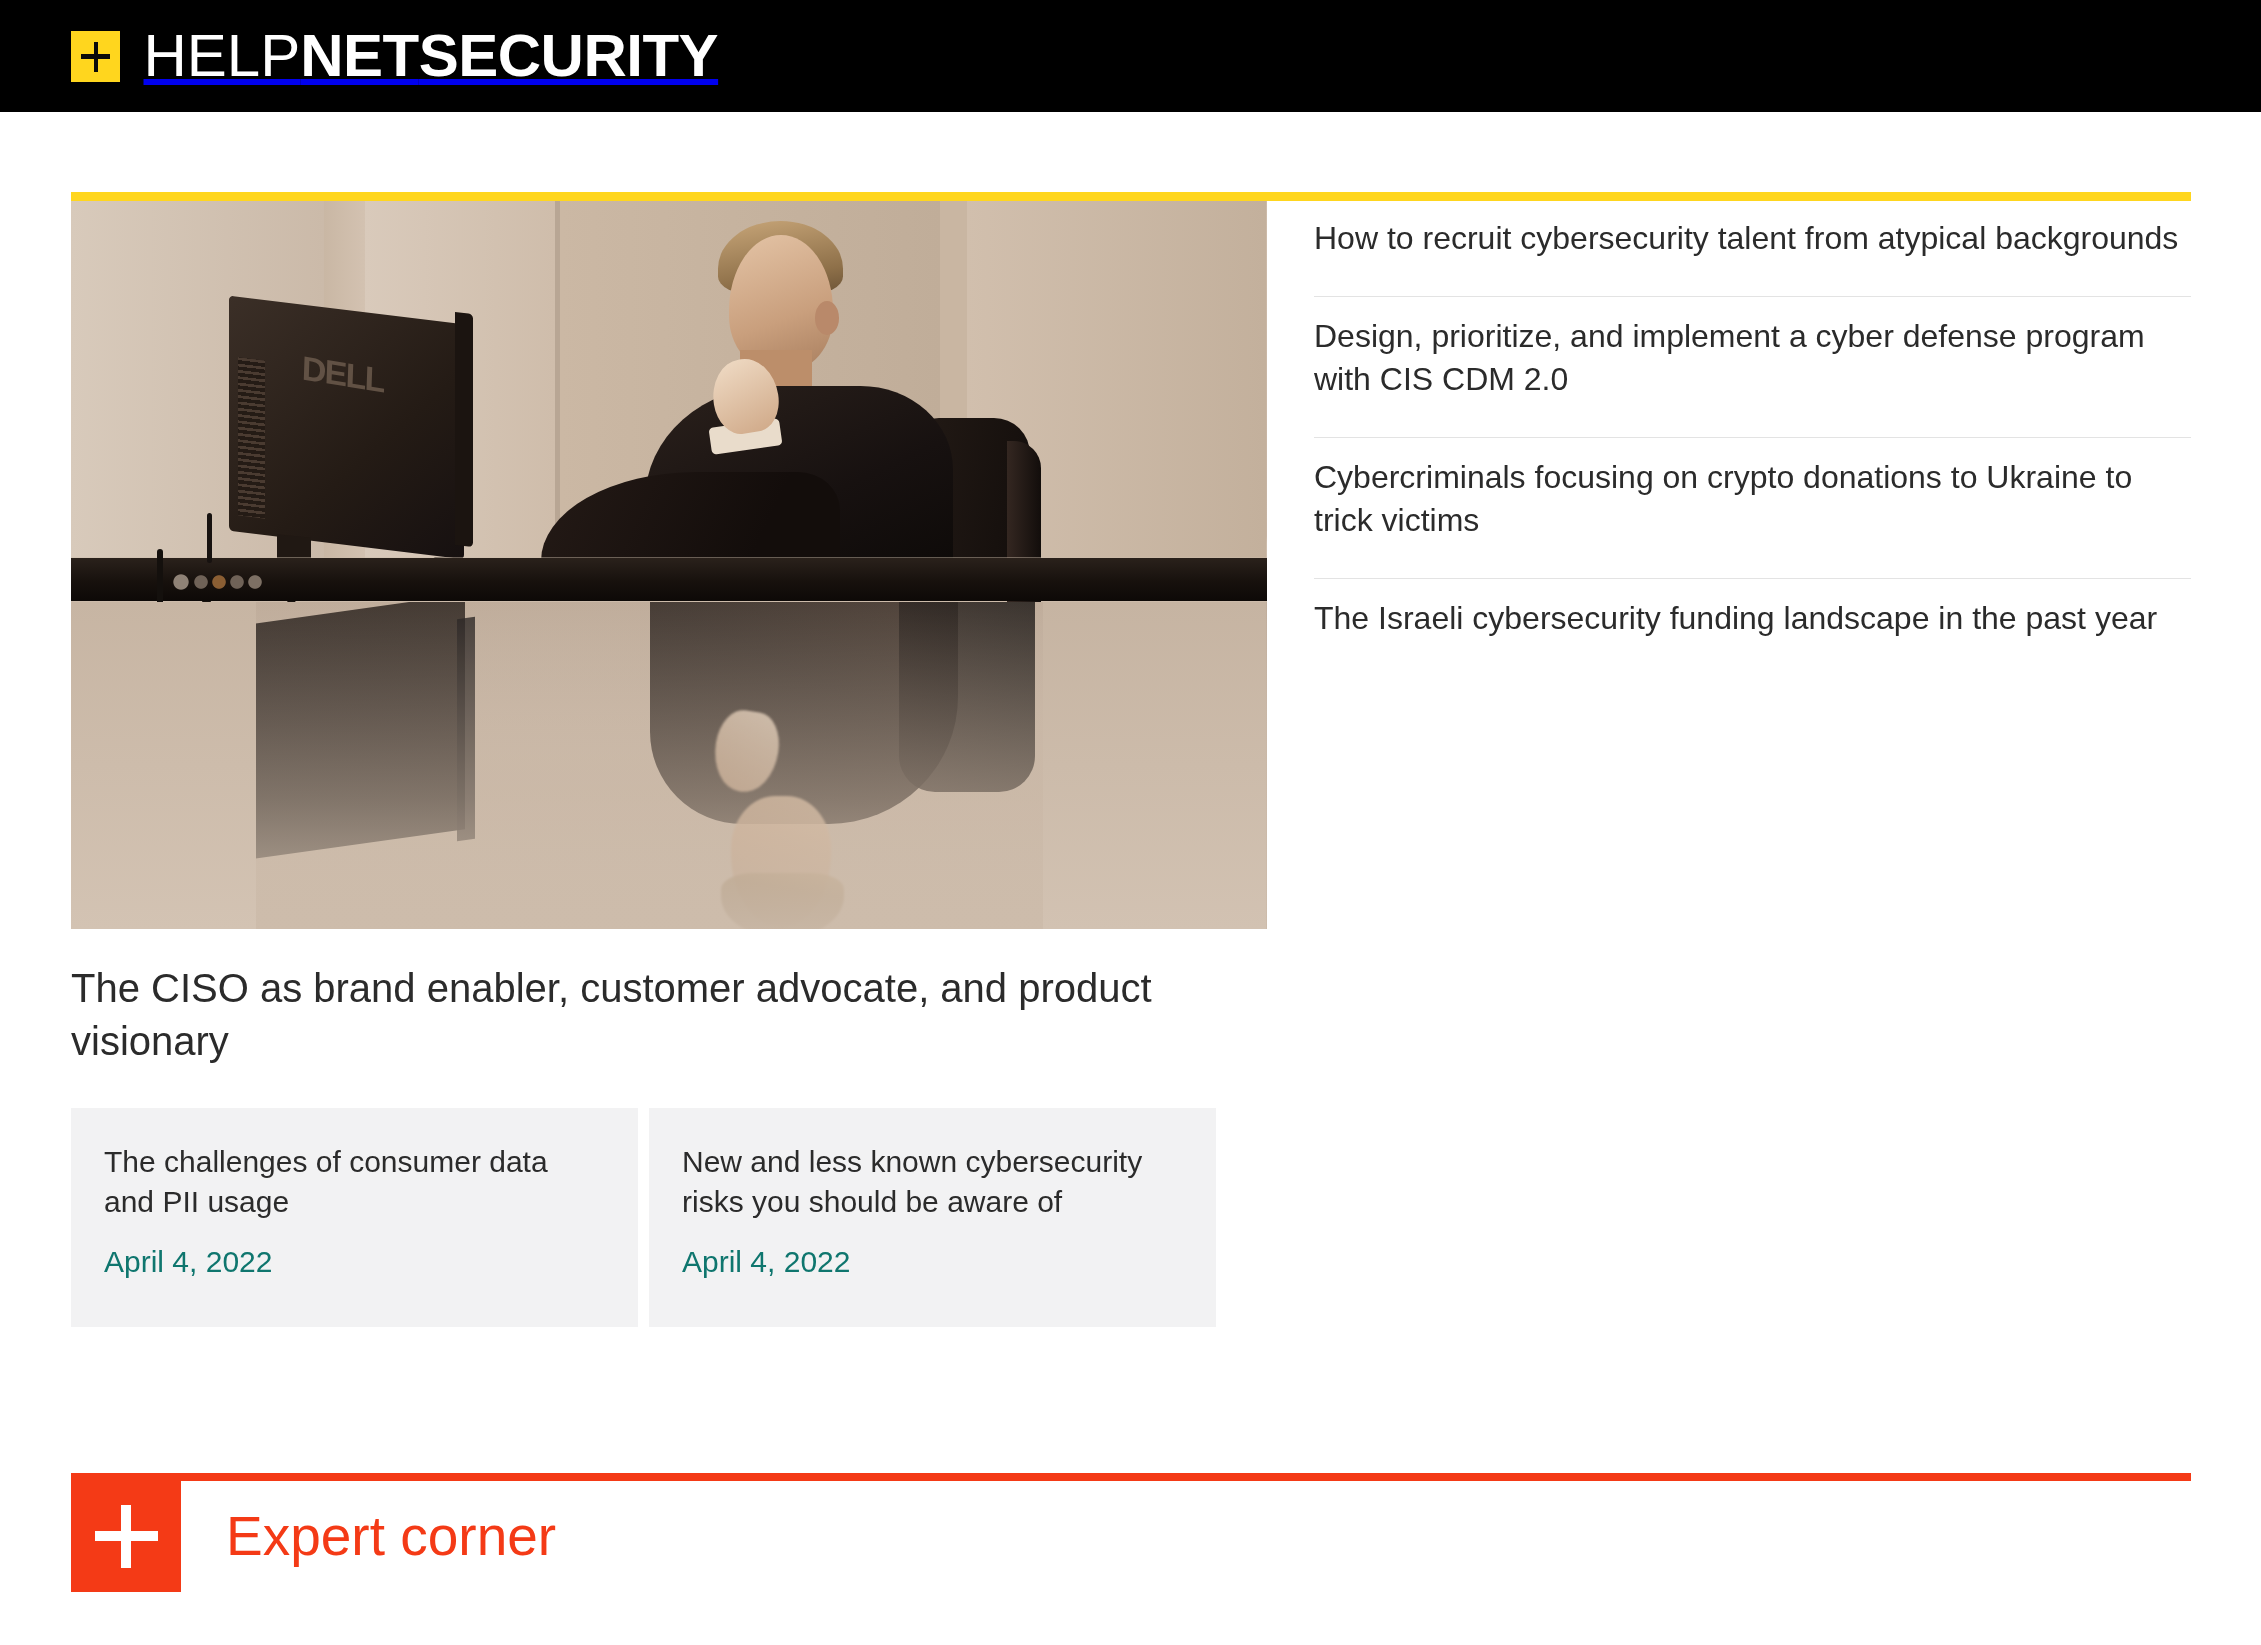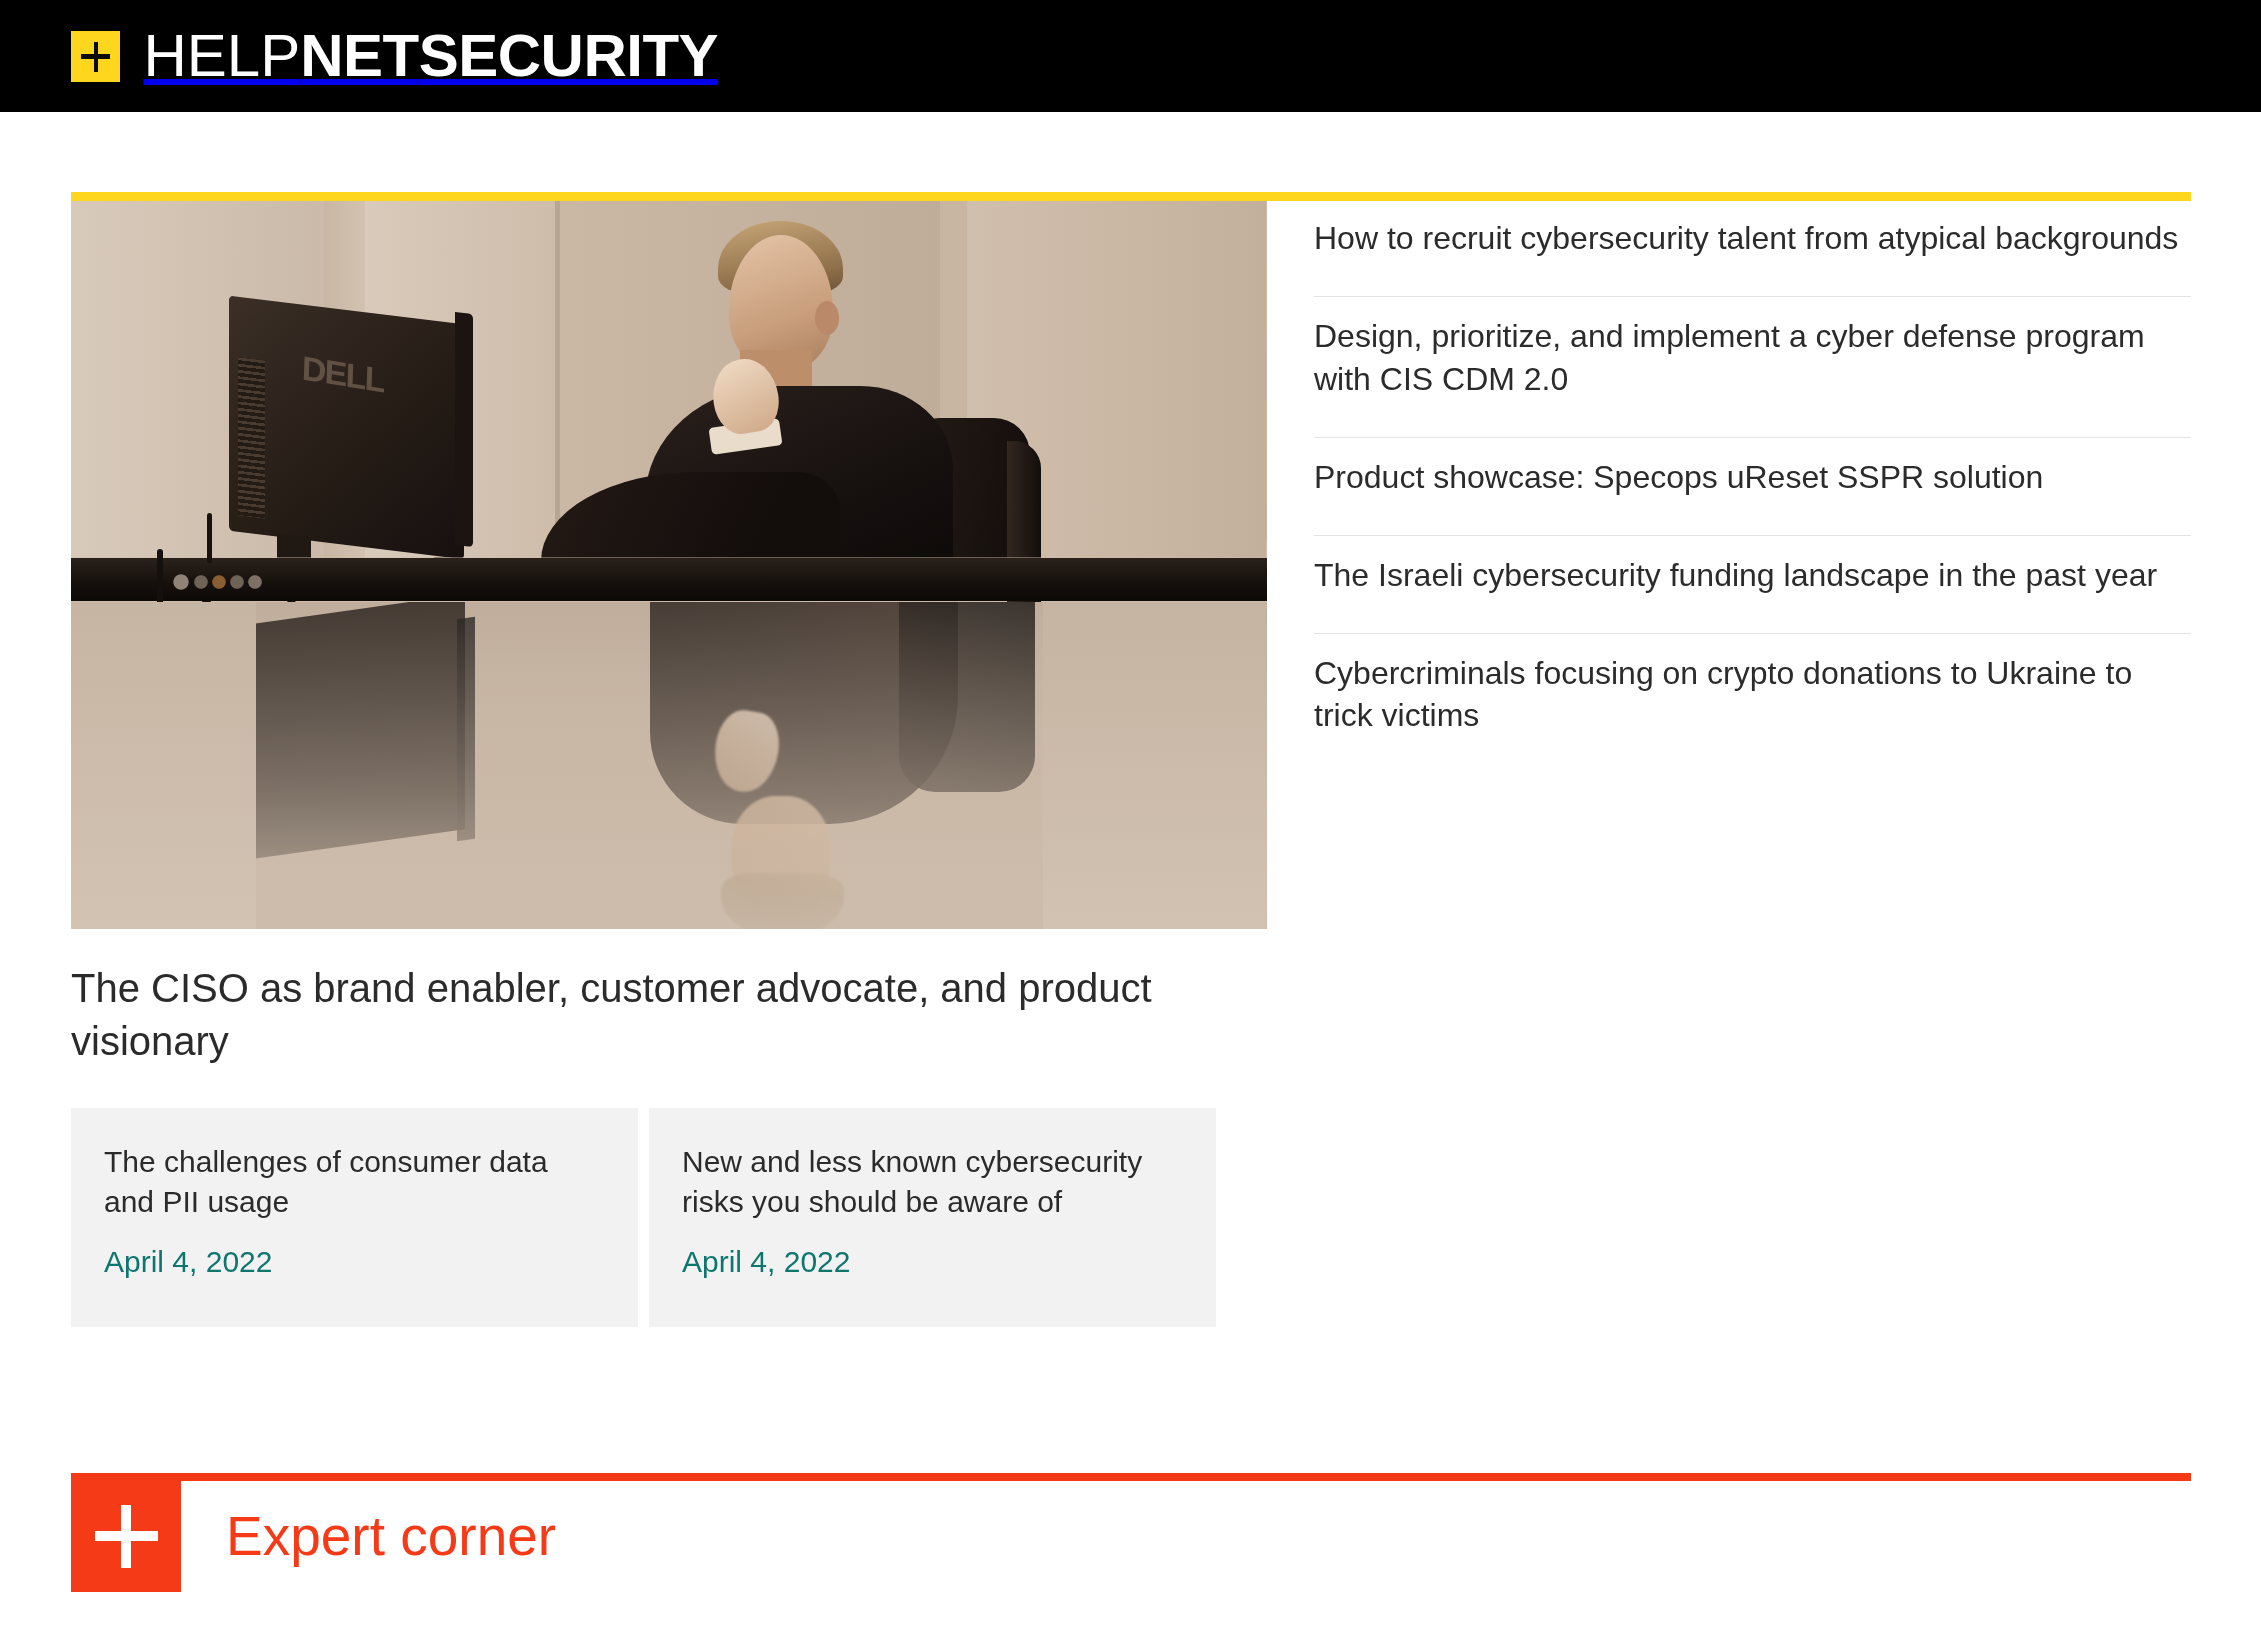--- a/index.html
+++ b/index.html
@@ -427,23 +427,22 @@
           <div class="refl-wall-l"></div>
           <div class="refl-wall-r"></div>
         </div>
       </div>
       <h2 class="feature-headline">The CISO as brand enabler, customer advocate, and product visionary</h2>
     </div>
 
     <ul class="feature-right side-list">
       <li class="side-item">How to recruit cybersecurity talent from atypical backgrounds</li>
       <li class="side-item">Design, prioritize, and implement a cyber defense program with CIS CDM 2.0</li>
-      <li class="side-item">Product showcase: Specops uReset SSPR solution</li>
+      <li class="side-item">Cybercriminals focusing on crypto donations to Ukraine to trick victims</li>
       <li class="side-item">The Israeli cybersecurity funding landscape in the past year</li>
-      <li class="side-item">Cybercriminals focusing on crypto donations to Ukraine to trick victims</li>
     </ul>
   </div>
 
   <div class="card-row">
     <div class="news-card">
       <div class="news-card-title">The challenges of consumer data and PII usage</div>
       <div class="news-card-date">April 4, 2022</div>
     </div>
     <div class="news-card">
       <div class="news-card-title">New and less known cybersecurity risks you should be aware of</div>

